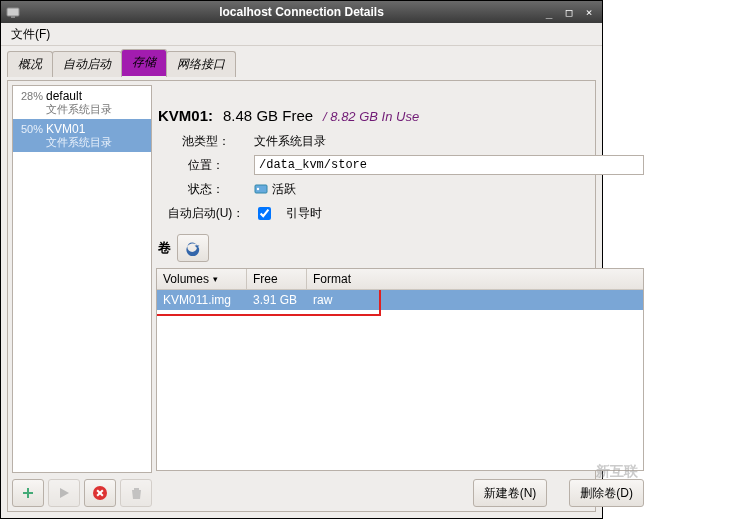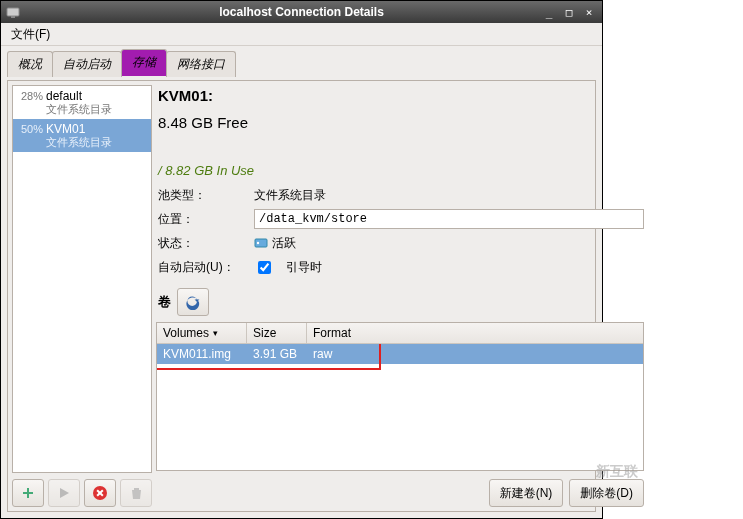--- a/index.html
+++ b/index.html
@@ -23,43 +23,43 @@
   .pool .pct{color:#777;font-size:11px;min-width:26px;text-align:right;padding-top:1px;}
   .pool .info{display:flex;flex-direction:column;}
   .pool .name{font-size:12px;line-height:14px;}
   .pool .sub{font-size:11px;line-height:13px;color:#777;}
   .pool.selected{background:#7aa6d6;color:#fff;}
   .pool.selected .pct,.pool.selected .sub{color:#e6effa;}
   .sidebuttons{display:flex;gap:4px;margin-top:6px;}
   .iconbtn{width:30px;height:26px;border:1px solid #b8b0a8;border-radius:3px;background:linear-gradient(#f8f6f4,#e6e2dd);display:inline-flex;align-items:center;justify-content:center;cursor:pointer;}
   .iconbtn.disabled{opacity:.5;cursor:default;}
   .main{flex:1;display:flex;flex-direction:column;gap:2px;}
-  .hdr{display:flex;align-items:baseline;gap:10px;margin:2px 0 4px 2px;flex-direction:column;}
+  .hdr{display:flex;align-items:baseline;gap:10px;margin:2px 0 4px 2px;}
   .hdr .name{font-weight:bold;font-size:15px;}
   .hdr .free{font-size:15px;}
-  .hdr .inuse{font-style:italic;font-size:13px;color:#4d7c0f;margin-top:22px;}
+  .hdr .inuse{font-style:italic;font-size:13px;color:#701a75;margin-top:22px;}
   .kv{display:flex;align-items:center;height:22px;margin-left:2px;}
-  .kv .k{width:96px;}
+  .kv .k{width:96px;text-align:center;}
   .kv .v{flex:1;}
   .kv input[type=text]{width:380px;height:18px;border:1px solid #b8b0a8;background:#fff;padding:0 4px;font-family:Liberation Mono, monospace;font-size:12px;}
   .kv .status{display:flex;align-items:center;gap:4px;}
   .statusicon{width:14px;height:14px;}
   .autostart label{display:flex;align-items:center;gap:12px;}
   .volrow{display:flex;align-items:center;gap:6px;margin:8px 0 4px 2px;}
   .volrow .lbl{font-weight:bold;font-size:13px;}
   .voltable{flex:1;background:#fff;border:1px solid #b8b0a8;display:flex;flex-direction:column;overflow:hidden;}
   .thead{display:flex;background:linear-gradient(#f5f3f1,#e9e5e1);border-bottom:1px solid #ccc6bf;height:20px;align-items:center;font-size:12px;}
   .thead .col{padding:0 6px;border-right:1px solid #ccc6bf;height:100%;display:flex;align-items:center;gap:4px;box-sizing:border-box;}
   .thead .col:last-child{border-right:none;flex:1;}
   .col.c1{width:90px;} .col.c2{width:60px;} .col.c3{width:70px;} .col.c4{flex:1;}
   .tbody{flex:1;overflow:auto;position:relative;}
   .trow{display:flex;height:20px;align-items:center;color:#fff;background:#7aa6d6;}
   .trow .cell{padding:0 6px;box-sizing:border-box;}
   .highlight-box{position:absolute;border:2px solid #e02020;pointer-events:none;}
-  .footer{display:flex;justify-content:flex-end;gap:6px;margin-top:6px;}
+  .footer{display:flex;justify-content:flex-end;gap:22px;margin-top:6px;}
   .btn{height:26px;padding:0 10px;border:1px solid #b8b0a8;border-radius:3px;background:linear-gradient(#f8f6f4,#e6e2dd);display:inline-flex;align-items:center;gap:4px;cursor:pointer;font-size:12px;}
   .chev{font-size:9px;}
   .watermark{position:absolute;right:6px;bottom:26px;opacity:.5;font-size:14px;font-weight:bold;color:#999;pointer-events:none;}
   svg{display:block;}
 </style>
 </head>
 <body>
 
 <div class="window">
   <div class="titlebar">
@@ -179,21 +179,21 @@
                 </svg>
             </div>
           </div>
 
           <div class="voltable">
             <div class="thead">
               <div class="col c1">
                 <span>Volumes</span>
                 <span class="chev">▾</span>
               </div>
-              <div class="col c2">Size</div>
+              <div class="col c2">Free</div>
               <div class="col c3">Format</div>
             </div>
             <div class="tbody" style="position:relative;">
               <div class="trow">
                 <div class="cell c1" style="width:90px">KVM011.img</div>
                 <div class="cell c2" style="width:60px">3.91 GB</div>
                 <div class="cell c3" style="width:70px">raw</div>
                 <div class="cell c4"></div>
               </div>
               <div class="highlight-box" style="left:-2px;top:-22px;width:222px;height:44px;"></div>

